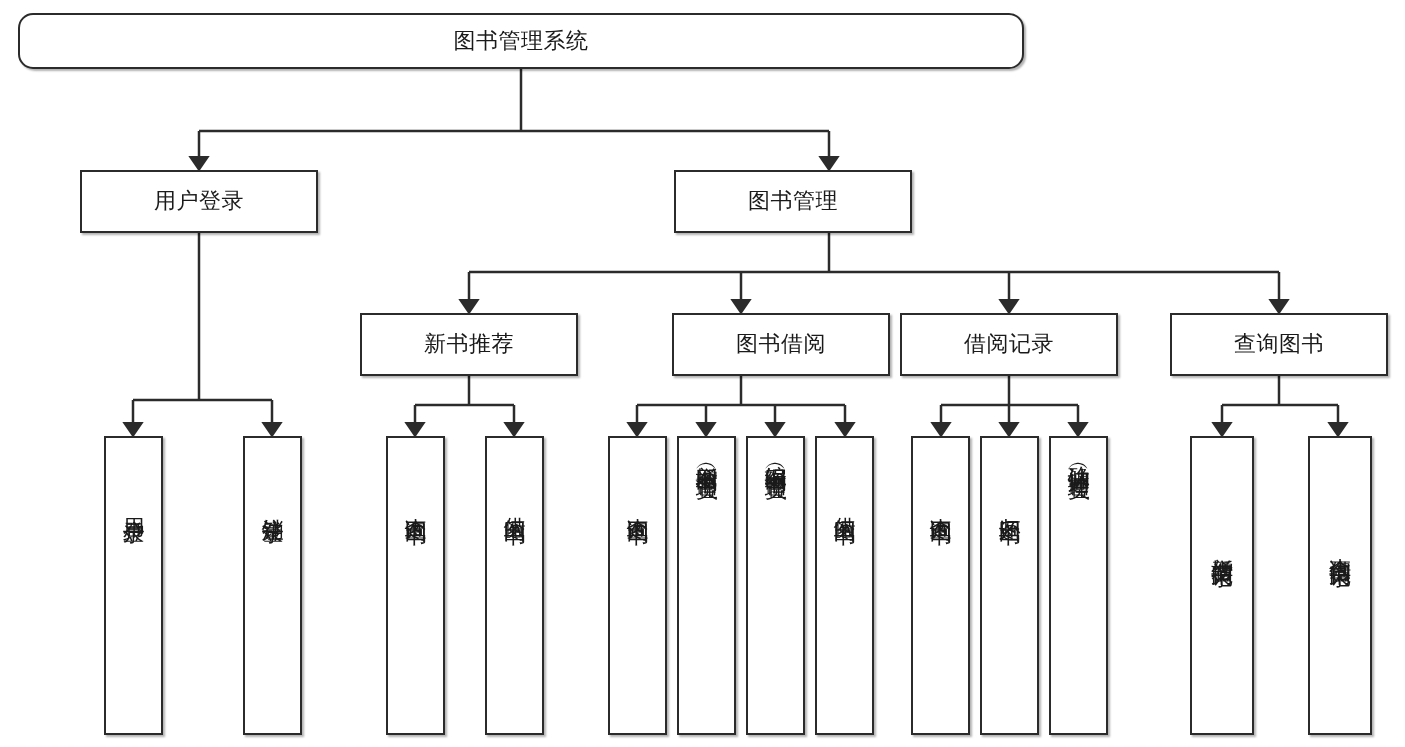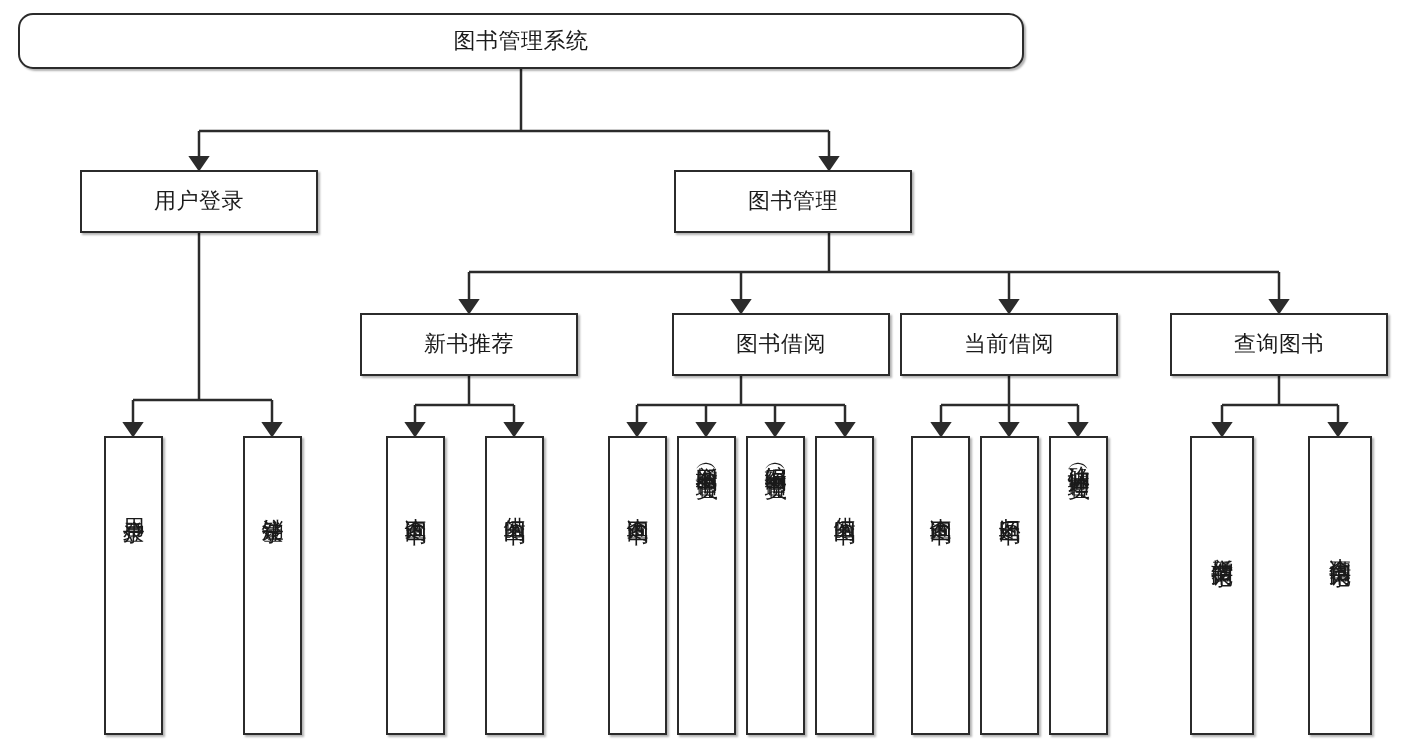--- a/index.html
+++ b/index.html
@@ -141,21 +141,21 @@
     <span class="label">图书管理</span>
   </div>
 
   <div class="node" style="left:360px; top:313px; width:218px; height:63px;">
     <span class="label">新书推荐</span>
   </div>
   <div class="node" style="left:632px; top:313px; width:218px; height:63px;margin-left:40px;">
     <span class="label">图书借阅</span>
   </div>
   <div class="node" style="left:900px; top:313px; width:218px; height:63px;">
-    <span class="label">当前借阅</span>
+    <span class="label">借阅记录</span>
   </div>
   <div class="node" style="left:1170px; top:313px; width:218px; height:63px;">
     <span class="label">查询图书</span>
   </div>
 
   <div class="node vertical mid3" style="left:104px; top:436px; width:59px; height:299px;">
     <span class="label">用户登录</span>
   </div>
   <div class="node vertical mid3" style="left:243px; top:436px; width:59px; height:299px;">
     <span class="label">注销登录</span>

